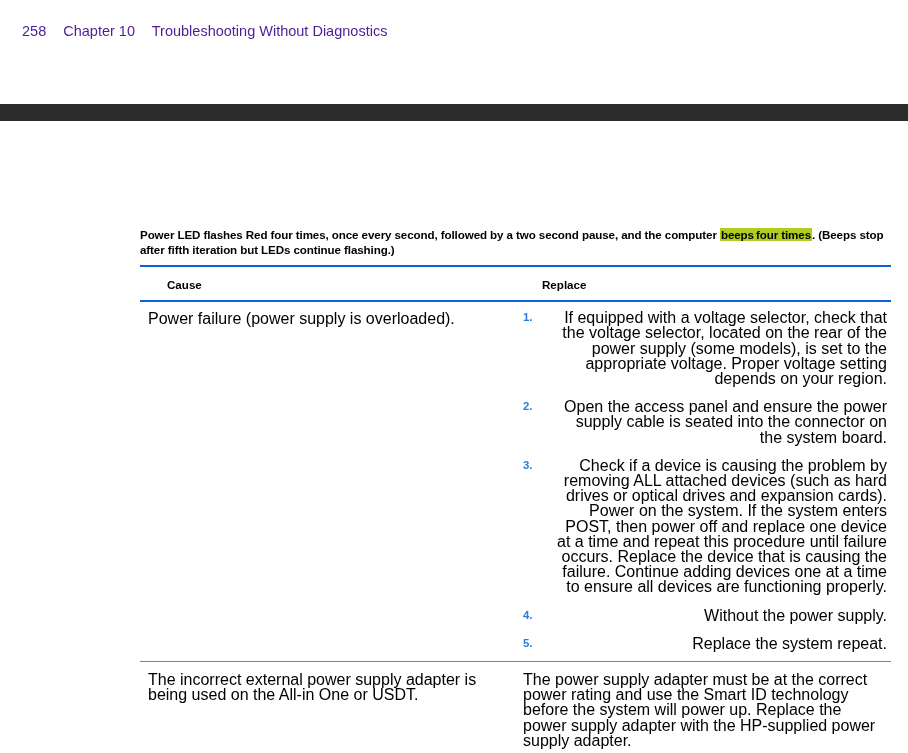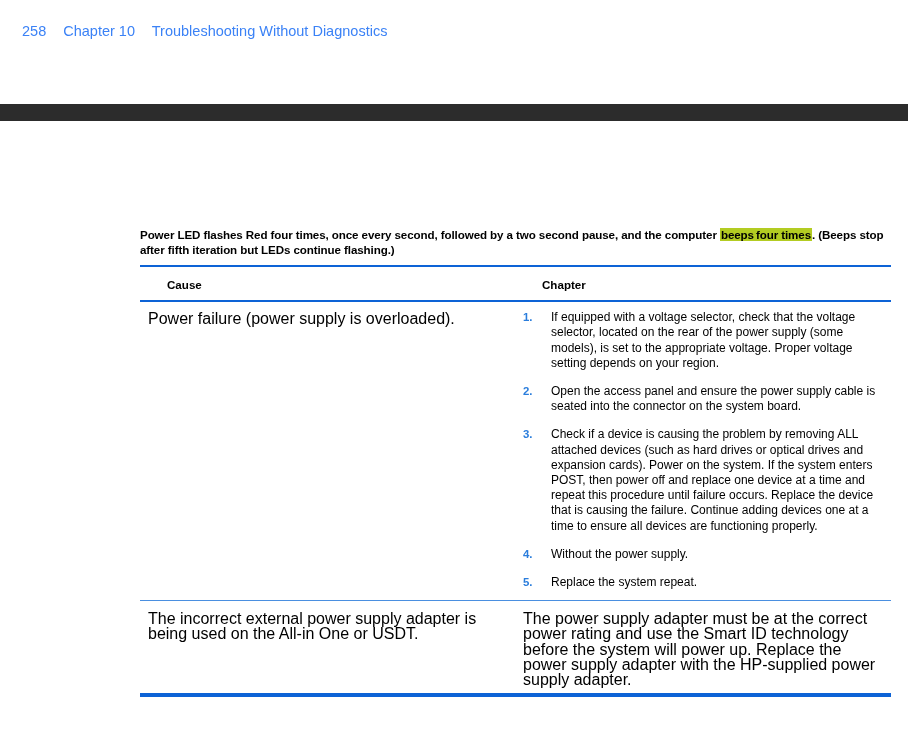--- a/index.html
+++ b/index.html
@@ -16,21 +16,21 @@
     overflow: hidden;
   }
 
   
   .running-head {
     position: absolute;
     left: 22px;
     top: 21px;
     font-size: 14.5px;
     line-height: 20px;
-    color: #3b82f6;
+    color: #4c1d95;
     white-space: nowrap;
   }
   .running-head .rh-page   { margin-right: 13px; }
   .running-head .rh-chap   { margin-right: 13px; }
   .running-head .rh-title  { }
 
   
   .dark-bar {
     position: absolute;
     left: 0;
@@ -136,23 +136,24 @@
   .step-num {
     flex: 0 0 28px;
     width: 28px;
     color: #2a7ddc;
     font-weight: bold;
     font-size: 11.4px;
     line-height: 15.2px;
   }
   .step-body {
     flex: 1 1 auto;
-    font-size: 12px;
+    font-size: 16px;
     line-height: 15.2px;
     color: #000;
+    text-align: right;
   }
 </style>
 </head>
 <body>
 
 <div class="running-head">
   <span class="rh-page">258</span>
   <span class="rh-chap">Chapter 10</span>
   <span class="rh-title">Troubleshooting Without Diagnostics</span>
 </div>
@@ -165,21 +166,21 @@
     <span>Power LED flashes Red four times, once every second, followed by a two second pause, and the computer </span><span class="hl">beeps</span><span class="hl">four times</span><span>. (Beeps stop after fifth iteration but LEDs continue flashing.)</span>
   </div>
 
   <div class="rule-top"></div>
 
   <div class="row row-header">
     <div class="col-cause">
       <span class="hdr-text">Cause</span>
     </div>
     <div class="col-solution">
-      <span class="hdr-text">Chapter</span>
+      <span class="hdr-text">Replace</span>
     </div>
   </div>
 
   <div class="rule-head"></div>
 
   <div class="row row-body1">
     <div class="col-cause">
       <div class="cell-text">Power failure (power supply is overloaded).</div>
     </div>
     <div class="col-solution">

